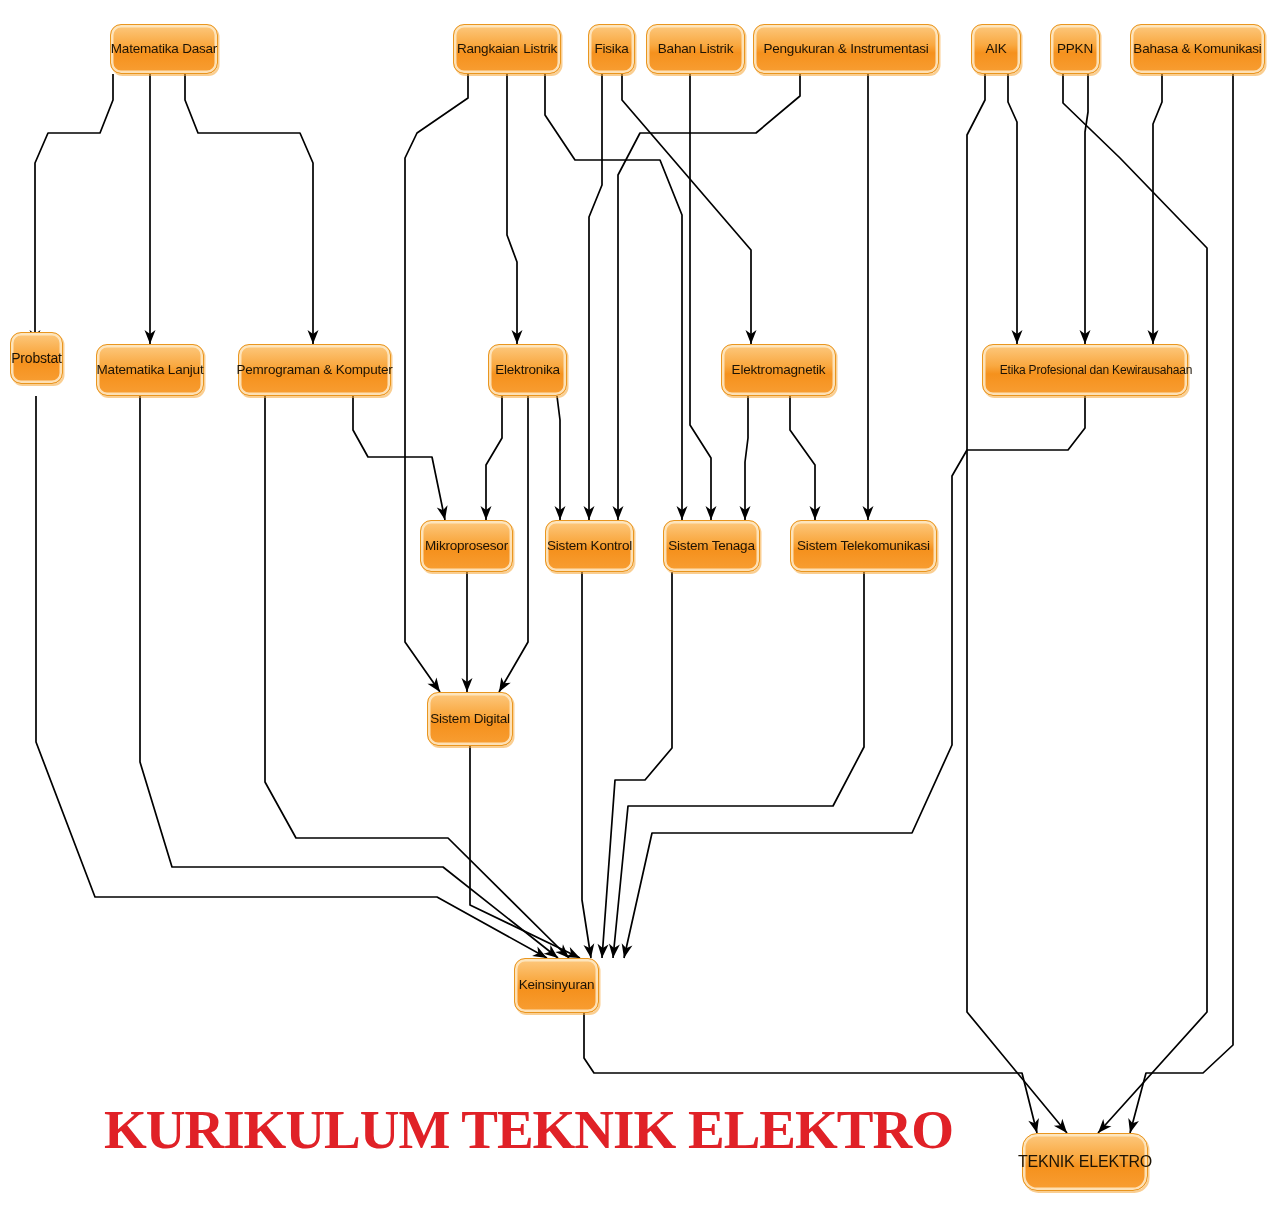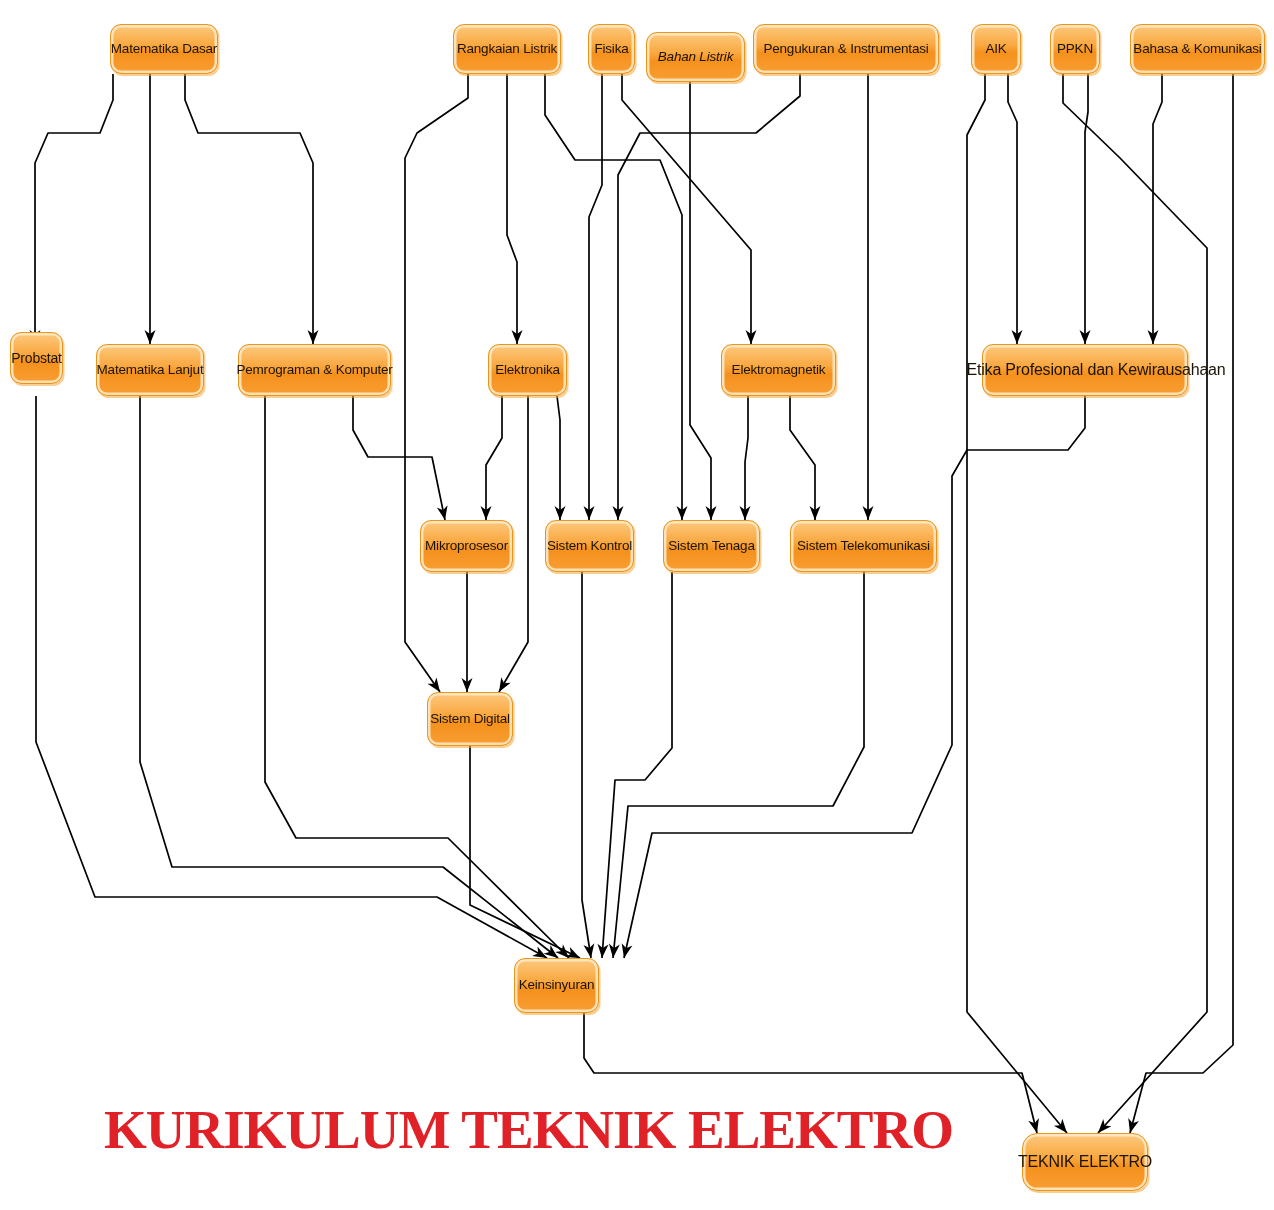--- a/index.html
+++ b/index.html
@@ -67,31 +67,31 @@
         <polyline points="864,572 864,747 833,806 628,806 613,958" marker-end="url(#arrow)"></polyline>
         <polyline points="1085,396 1085,428 1068,450 967,450 952,476 952,745 912,833 652,833 624,958" marker-end="url(#arrow)"></polyline>
         <polyline points="584,1013 584,1058 594,1073 1022,1073 1037,1133" marker-end="url(#arrow)"></polyline>
       </g>
   </svg>
 
   <div id="nodes">
       <div class="node" style="left: 110px; top: 24px; width: 108px; height: 50px; font-size: 13.5px;">Matematika Dasar</div>
       <div class="node" style="left: 453px; top: 24px; width: 108px; height: 50px; font-size: 13.5px;">Rangkaian Listrik</div>
       <div class="node" style="left: 588px; top: 24px; width: 47px; height: 50px; font-size: 13.5px;">Fisika</div>
-      <div class="node" style="left: 646px; top: 32px; width: 99px; height: 50px; font-size: 13.5px; font-style: italic;">Bahan Listrik</div>
+      <div class="node" style="left: 646px; top: 24px; width: 99px; height: 50px; font-size: 13.5px;">Bahan Listrik</div>
       <div class="node" style="left: 753px; top: 24px; width: 186px; height: 50px; font-size: 13.5px;">Pengukuran &amp; Instrumentasi</div>
       <div class="node" style="left: 971px; top: 24px; width: 50px; height: 50px; font-size: 13.5px;">AIK</div>
       <div class="node" style="left: 1050px; top: 24px; width: 50px; height: 50px; font-size: 13.5px;">PPKN</div>
       <div class="node" style="left: 1130px; top: 24px; width: 135px; height: 50px; font-size: 13.5px;">Bahasa &amp; Komunikasi</div>
       <div class="node" style="left: 10px; top: 332px; width: 53px; height: 52px; font-size: 14px;">Probstat</div>
       <div class="node" style="left: 96px; top: 344px; width: 108px; height: 52px; font-size: 13.5px;">Matematika Lanjut</div>
       <div class="node" style="left: 238px; top: 344px; width: 153px; height: 52px; font-size: 13.5px;">Pemrograman &amp; Komputer</div>
       <div class="node" style="left: 488px; top: 344px; width: 79px; height: 52px; font-size: 13.5px;">Elektronika</div>
       <div class="node" style="left: 721px; top: 344px; width: 115px; height: 52px; font-size: 13.5px;">Elektromagnetik</div>
-      <div class="node" style="left: 982px; top: 344px; width: 206px; height: 52px; font-size: 16px; padding-left: 22px;">Etika Profesional dan Kewirausahaan</div>
+      <div class="node" style="left: 982px; top: 344px; width: 206px; height: 52px; font-size: 12px; padding-left: 22px;">Etika Profesional dan Kewirausahaan</div>
       <div class="node" style="left: 420px; top: 520px; width: 93px; height: 52px; font-size: 13.5px;">Mikroprosesor</div>
       <div class="node" style="left: 545px; top: 520px; width: 89px; height: 52px; font-size: 13.5px;">Sistem Kontrol</div>
       <div class="node" style="left: 663px; top: 520px; width: 97px; height: 52px; font-size: 13.5px;">Sistem Tenaga</div>
       <div class="node" style="left: 790px; top: 520px; width: 147px; height: 52px; font-size: 13.5px;">Sistem Telekomunikasi</div>
       <div class="node" style="left: 427px; top: 692px; width: 86px; height: 54px; font-size: 13.5px;">Sistem Digital</div>
       <div class="node" style="left: 514px; top: 958px; width: 85px; height: 55px; font-size: 13.5px;">Keinsinyuran</div>
       <div class="node" style="left: 1022px; top: 1133px; width: 126px; height: 58px; font-size: 16px; border-radius: 15px;">TEKNIK ELEKTRO</div>
     </div>
 
   <div id="title">KURIKULUM TEKNIK ELEKTRO</div>

